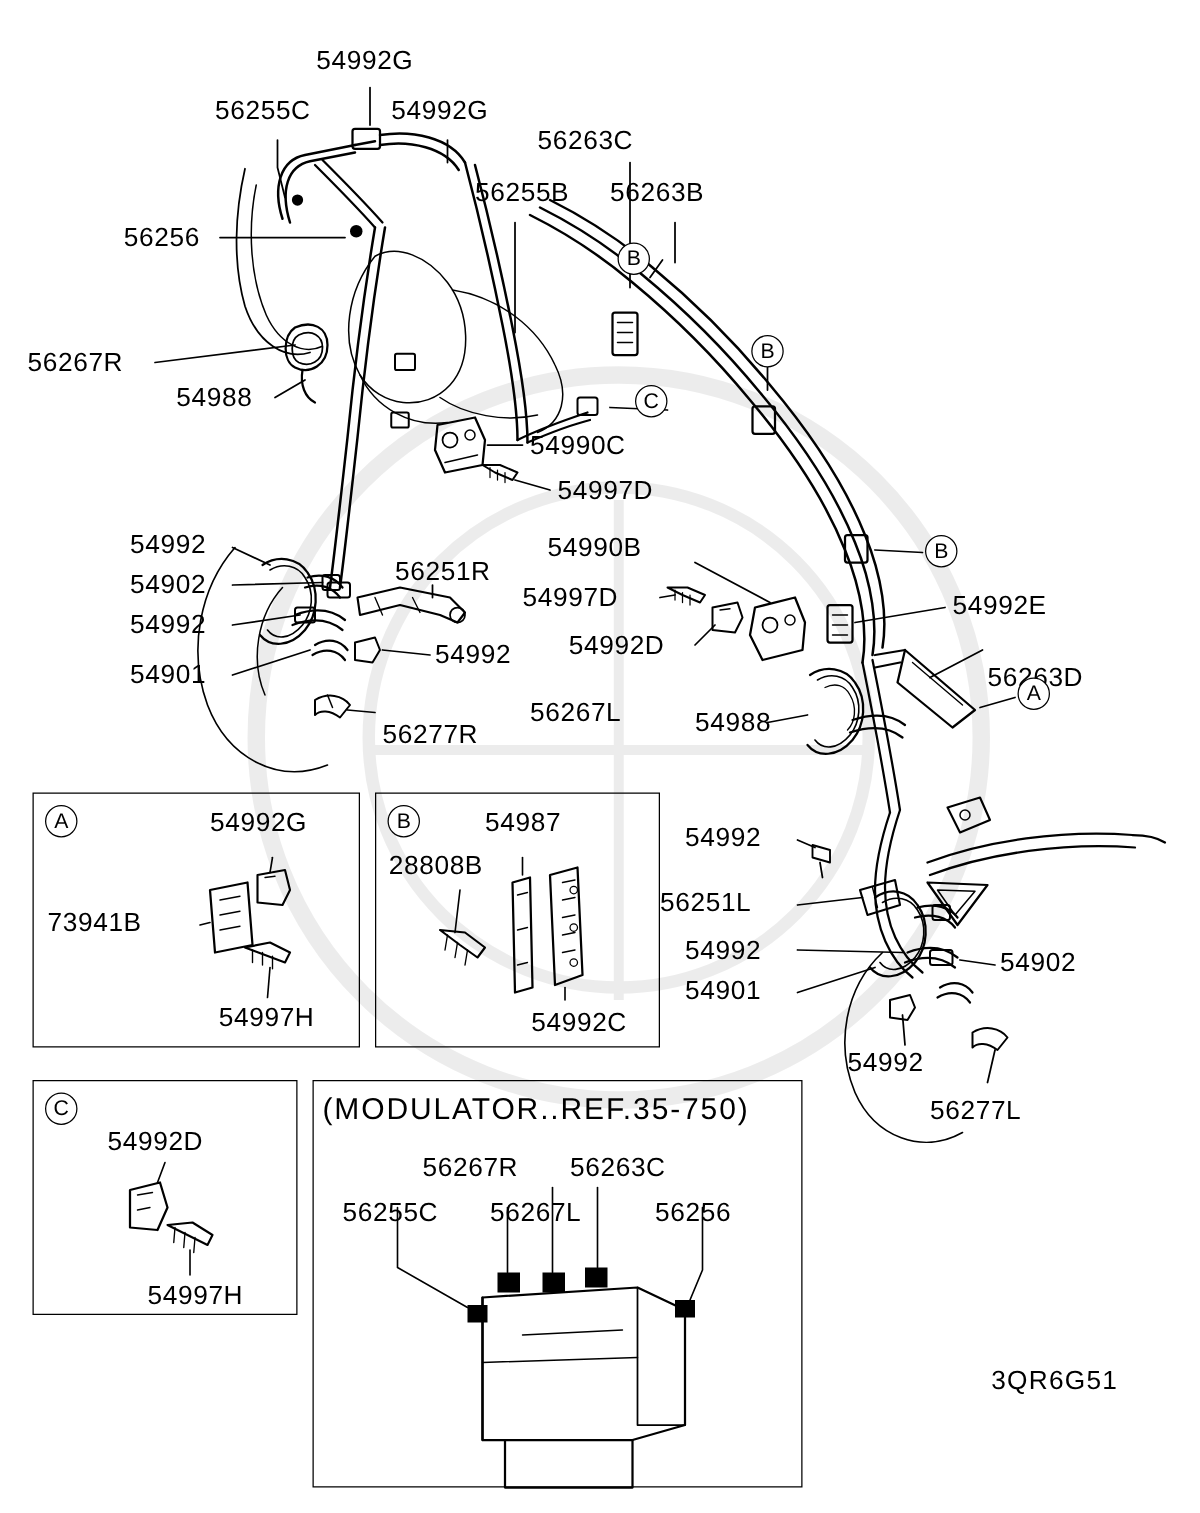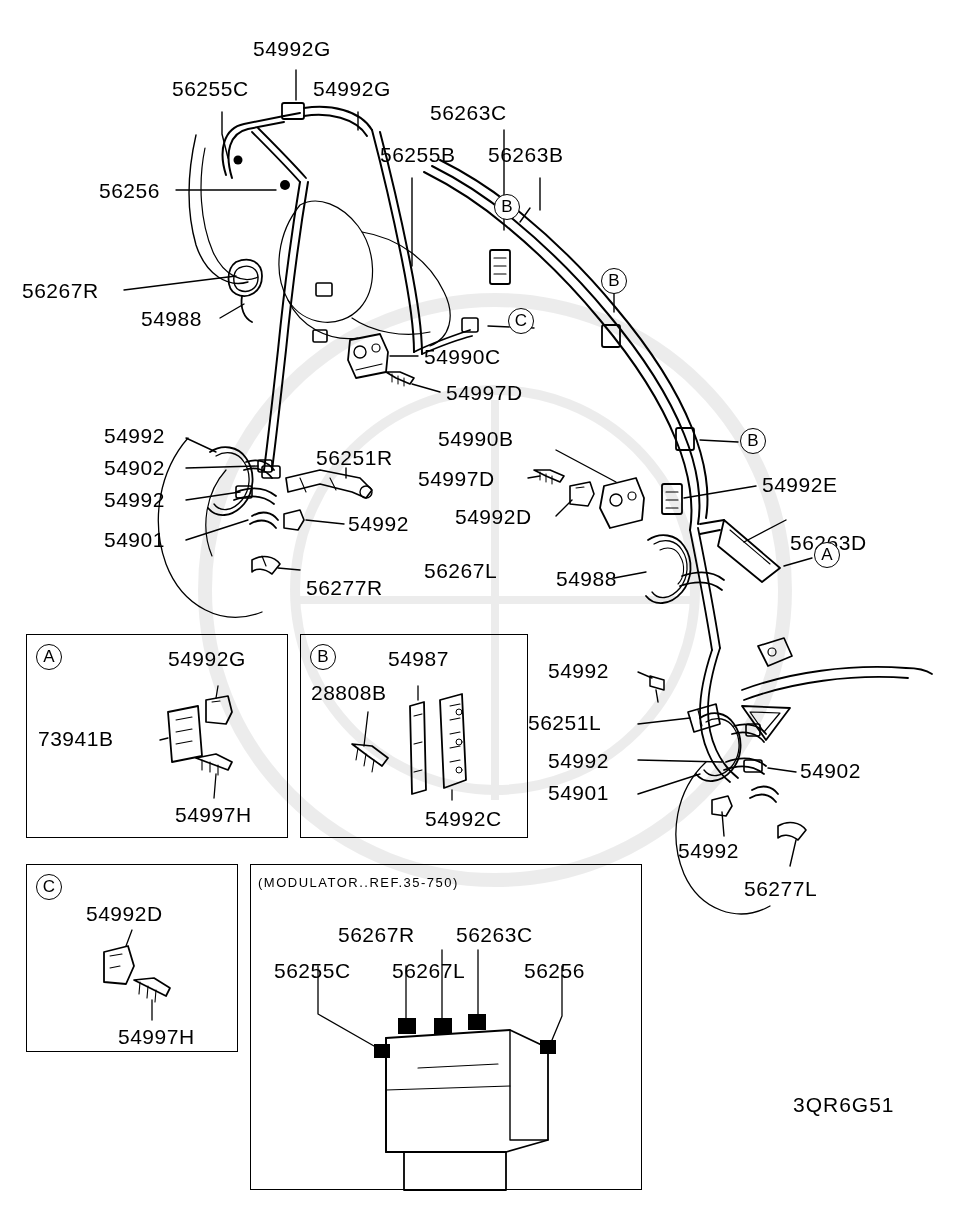--- a/index.html
+++ b/index.html
@@ -31,21 +31,21 @@
     position: absolute;
     font-family: "Liberation Sans", sans-serif;
     font-size: 21px;
     letter-spacing: 0.5px;
     white-space: nowrap;
     color: #000;
     line-height: 1;
   }
   .lbl.code {
     font-family: "Liberation Sans", sans-serif;
-    font-size: 13px;
+    font-size: 24px;
     letter-spacing: 1.5px;
   }
   .callout {
     position: absolute;
     width: 26px;
     height: 26px;
     border: 1.6px solid #000;
     border-radius: 50%;
     box-sizing: border-box;
     text-align: center;

